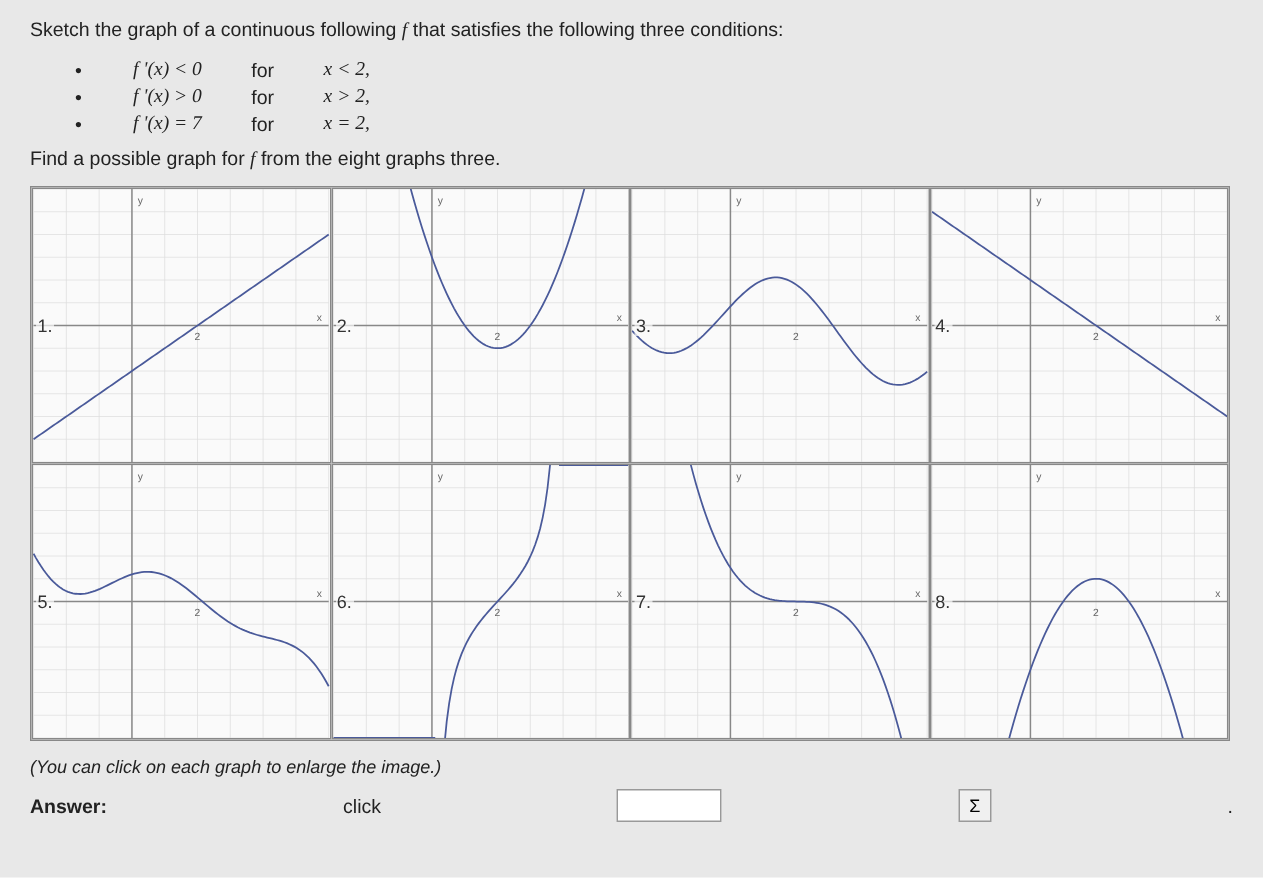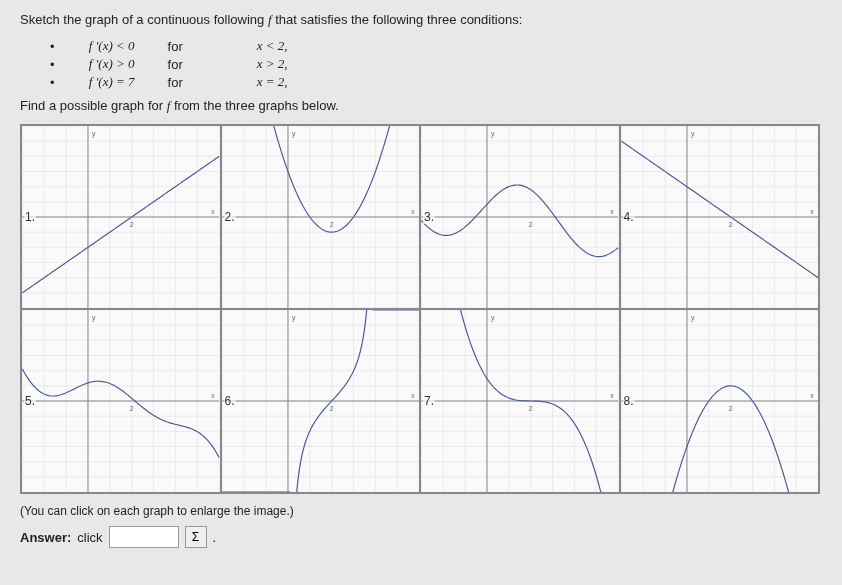--- a/index.html
+++ b/index.html
@@ -20,21 +20,21 @@
     }
     .condition-row {
       display: flex;
       align-items: center;
       gap: 4px;
       margin-bottom: 2px;
     }
     .bullet { margin-right: 6px; }
     .cond-expr { font-family: 'Times New Roman', serif; min-width: 70px; text-align: right; }
     .cond-for { margin: 0 29px; }
-    .cond-dom { font-family: 'Times New Roman', serif; margin-left: 41px; }
+    .cond-dom { font-family: 'Times New Roman', serif; }
     .find-text { margin: 8px 0 10px 0; }
     .graphs-container {
       border: 1px solid #888;
       background: #fff;
       display: grid;
       grid-template-columns: repeat(4, 1fr);
       grid-template-rows: repeat(2, 1fr);
       width: 800px;
       height: 370px;
     }
@@ -53,26 +53,27 @@
       color: #333;
       z-index: 5;
       background: rgba(250,250,250,0.7);
       padding: 0 1px;
     }
     .graph-svg { width: 100%; height: 100%; display: block; }
     .grid-line { stroke: #ddd; stroke-width: 0.5; }
     .axis-line { stroke: #888; stroke-width: 1; }
     .curve { stroke: #4a5a9a; stroke-width: 1.2; fill: none; }
     .axis-label { font-size: 7px; fill: #666; font-family: Arial; }
-    .hint-text { margin: 10px 0 8px 0; font-size: 12px; }
+    .hint-text { font-style: italic; margin: 10px 0 8px 0; font-size: 12px; }
     .answer-row {
       display: flex;
       align-items: center;
       gap: 6px;
       font-size: 13px;
+      justify-content: space-between;
     }
     .answer-label { font-weight: bold; }
     .answer-input {
       width: 70px;
       height: 22px;
       border: 1px solid #999;
       padding: 2px 4px;
       font-size: 12px;
     }
     .sigma-btn {
@@ -113,21 +114,21 @@
     <span class="bullet">•</span>
     <span class="cond-expr ital">f '(x) = 7</span>
     <span class="cond-for">for</span>
     <span class="cond-dom ital">x = 2,</span>
   </li>
 </ul>
 
 <div class="find-text">
   <span>Find a possible graph for </span>
   <span class="ital">f</span>
-  <span> from the three graphs below.</span>
+  <span> from the eight graphs three.</span>
 </div>
 
 <div class="graphs-container">
 
 <div class="graph-cell">
       <div class="graph-num">1.</div>
       <svg viewBox="0 0 200 185" class="graph-svg">
         <path d="M0,0 L0,185 M22.22222222222222,0 L22.22222222222222,185 M44.44444444444444,0 L44.44444444444444,185 M66.66666666666666,0 L66.66666666666666,185 M88.88888888888889,0 L88.88888888888889,185 M111.11111111111111,0 L111.11111111111111,185 M133.33333333333331,0 L133.33333333333331,185 M155.55555555555557,0 L155.55555555555557,185 M177.77777777777777,0 L177.77777777777777,185 M200,0 L200,185 M0,185 L200,185 M0,169.58333333333334 L200,169.58333333333334 M0,154.16666666666666 L200,154.16666666666666 M0,138.75 L200,138.75 M0,123.33333333333334 L200,123.33333333333334 M0,107.91666666666666 L200,107.91666666666666 M0,92.5 L200,92.5 M0,77.08333333333333 L200,77.08333333333333 M0,61.66666666666667 L200,61.66666666666667 M0,46.25 L200,46.25 M0,30.833333333333314 L200,30.833333333333314 M0,15.416666666666686 L200,15.416666666666686 M0,0 L200,0 " class="grid-line"></path>
         <line x1="0" x2="200" y1="92.5" y2="92.5" class="axis-line"></line>
         <line x1="66.66666666666666" x2="66.66666666666666" y1="0" y2="185" class="axis-line"></line>

